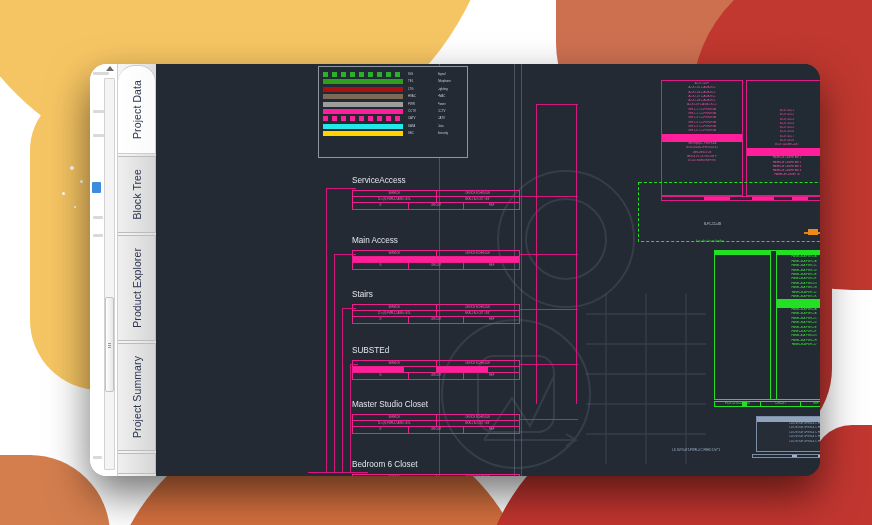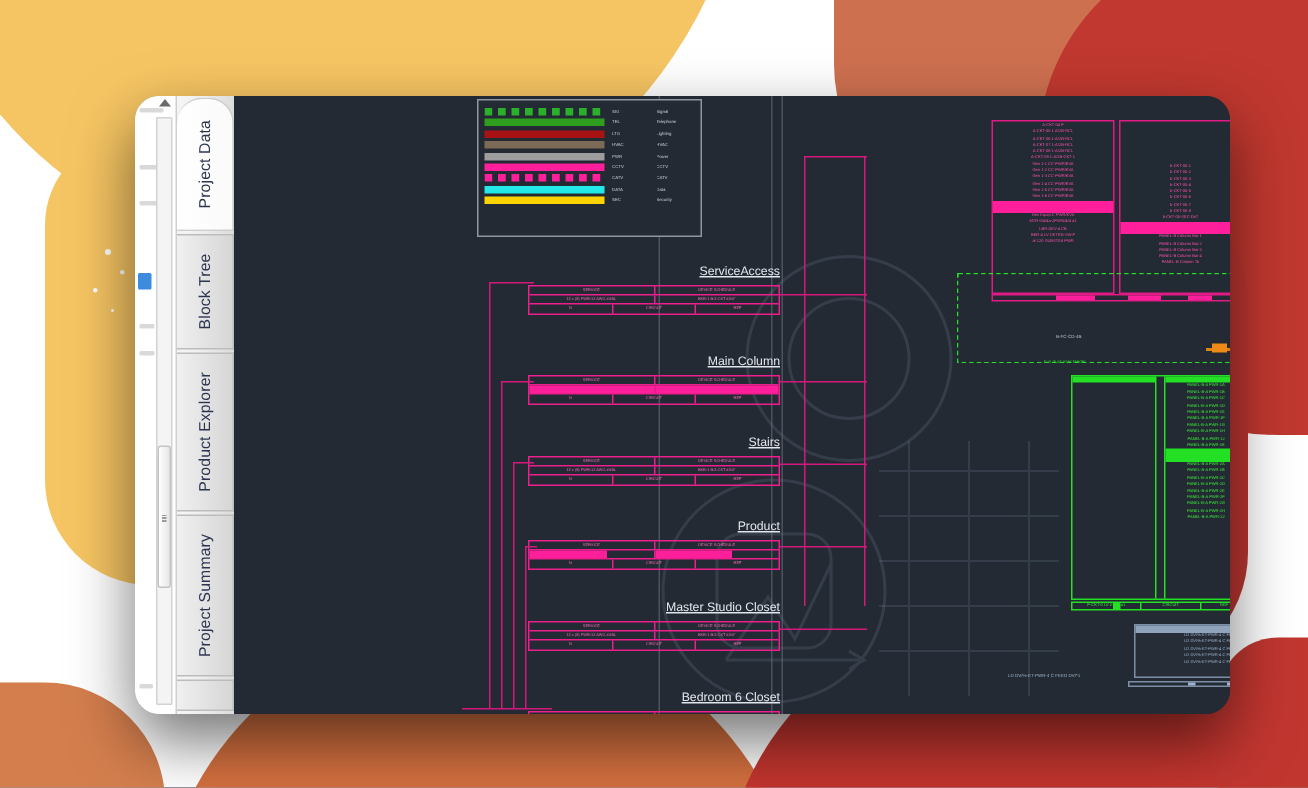--- a/index.html
+++ b/index.html
@@ -207,22 +207,22 @@
   .legend-col { flex: 1; display: flex; flex-direction: column; gap: 2.4px; }
   .legend-col div {
     font-size: 2.9px; line-height: 5px; height: 5px;
     color: #c9ced6; white-space: nowrap; overflow: hidden;
     font-family: "Liberation Sans", sans-serif;
   }
 
   
   .room { position: absolute; left: 196px; width: 168px; }
   .room-label {
-    font-size: 8.2px; color: #e2e6ec; text-align: right;
-    margin-bottom: 5px; white-space: nowrap; text-decoration: underline;
+    font-size: 8.2px; color: #e2e6ec; text-align: left;
+    margin-bottom: 5px; white-space: nowrap;
   }
   .rtable {
     border: 1px solid #ec1f8c;
     display: flex; flex-direction: column;
   }
   .rrow { display: flex; height: 6px; border-bottom: 1px solid #ec1f8c; }
   .rrow:last-child { border-bottom: none; }
   .rcell {
     flex: 1; border-right: 1px solid #ec1f8c;
     font-size: 2.6px; line-height: 6px; color: #ff6ec0;
@@ -430,21 +430,21 @@
               <div class="rcell">BKR-1 B-3 CKT #3/4"</div>
             </div>
             <div class="rrow">
               <div class="rcell">N</div>
               <div class="rcell">CIRCUIT</div>
               <div class="rcell">REF</div>
             </div>
           </div>
         </div>
         <div class="room" style="top: 172px;">
-          <div class="room-label">Main Column</div>
+          <div class="room-label">Main Access</div>
           <div class="rtable">
             <div class="rrow">
               <div class="rcell">SERVICE</div>
               <div class="rcell">DEVICE SCHEDULE</div>
             </div>
             <div class="rrow">
               <div class="rcell fill"></div>
               <div class="rcell fill"></div>
             </div>
             <div class="rrow">
@@ -466,21 +466,21 @@
               <div class="rcell">BKR-1 B-3 CKT #3/4"</div>
             </div>
             <div class="rrow">
               <div class="rcell">N</div>
               <div class="rcell">CIRCUIT</div>
               <div class="rcell">REF</div>
             </div>
           </div>
         </div>
         <div class="room" style="top: 282px;">
-          <div class="room-label">Product</div>
+          <div class="room-label">SUBSTEd</div>
           <div class="rtable">
             <div class="rrow">
               <div class="rcell">SERVICE</div>
               <div class="rcell">DEVICE SCHEDULE</div>
             </div>
             <div class="rrow">
               <div class="rcell halffill">12 x (8) PWR-12 AWG #4/5L</div>
               <div class="rcell halffill">BKR-1 B-3 CKT #3/4"</div>
             </div>
             <div class="rrow">

